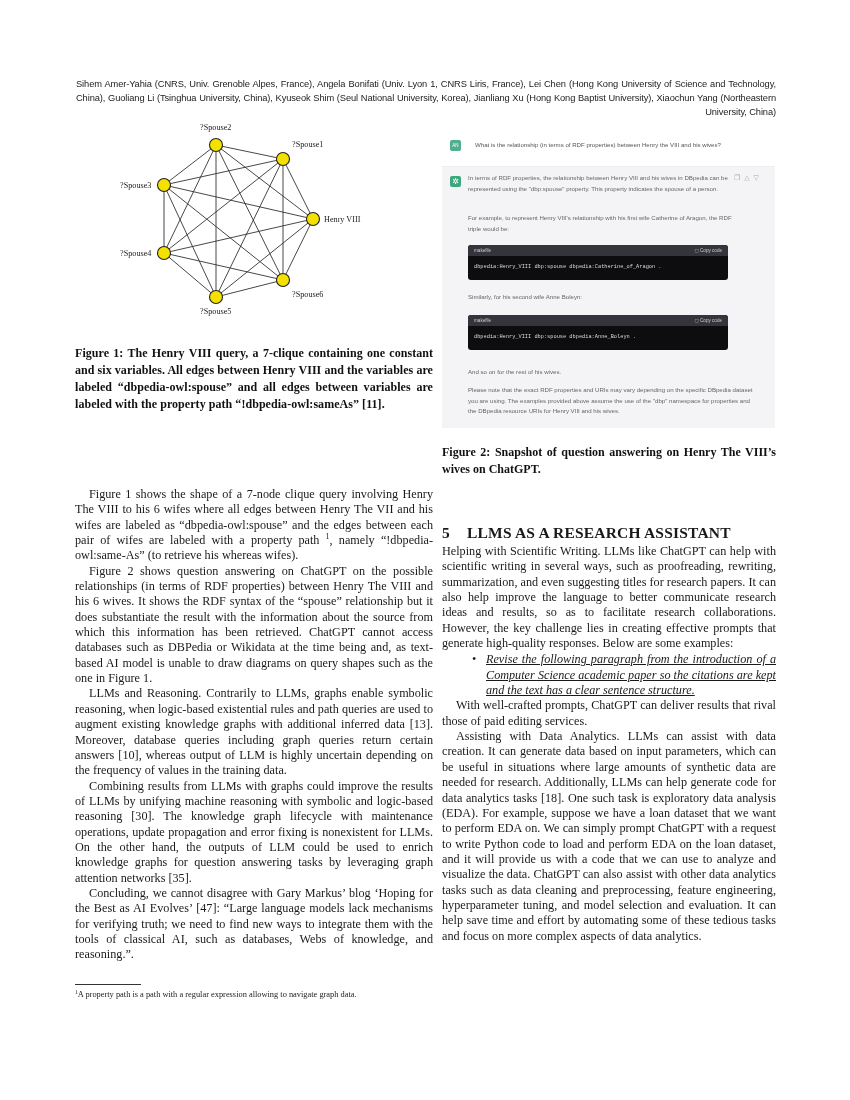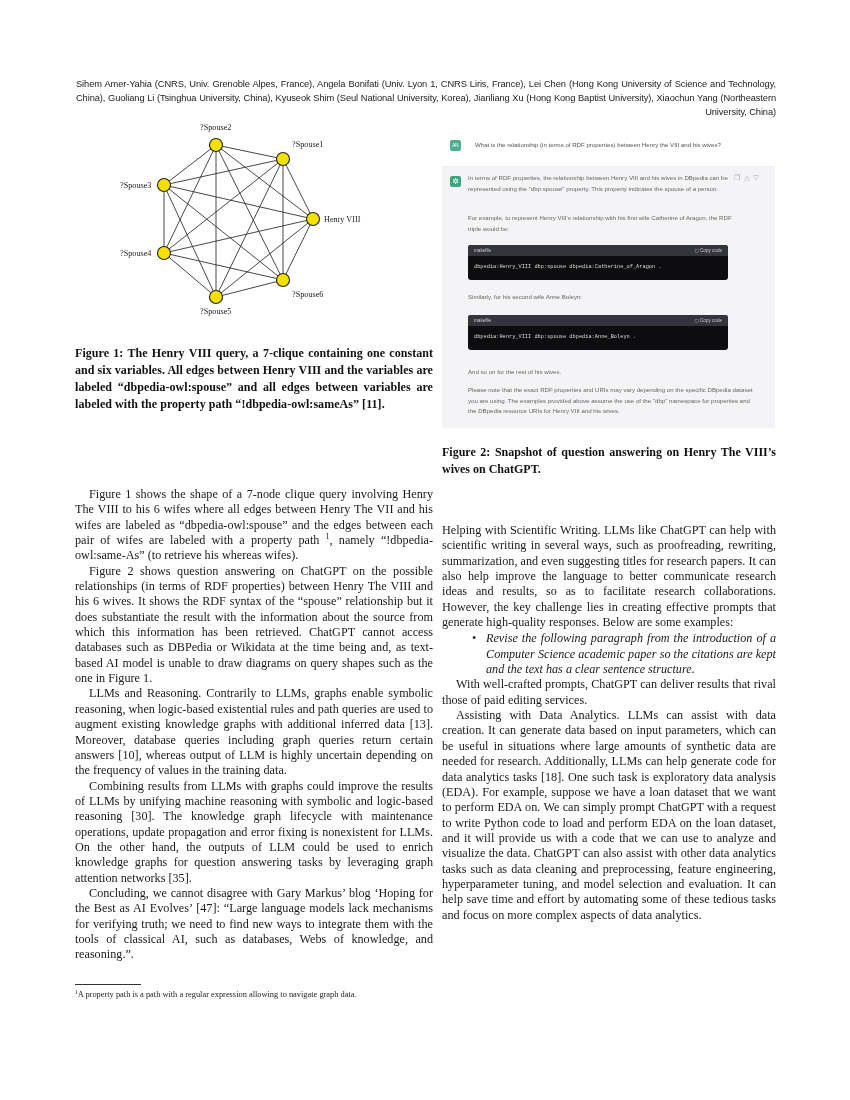--- a/index.html
+++ b/index.html
@@ -34,21 +34,21 @@
 
   
   .col { position: absolute; font-size: 12.2px; line-height: 15.35px; text-align: justify; color: #1a1a1a; }
   .col p { text-indent: 14px; }
   .col p.noind { text-indent: 0; }
   .colL { left: 75px; top: 487px; width: 358px; }
   .colR { left: 442px; top: 523px; width: 334px; }
   .b { font-weight: normal; }
   .section { font-weight: bold; font-size: 15.5px; letter-spacing: 0.2px; margin-bottom: 2px; line-height: 19px; }
   .section .num { display: inline-block; width: 25px; }
-  ul.prompts { list-style: none; margin: 1px 0 0 0; padding: 0 0 0 30px; }
+  ul.prompts { list-style: none; margin: 1px 0 0 0; padding: 0 0 0 30px; text-decoration: underline; }
   ul.prompts li { position: relative; font-style: italic; text-indent: 0; padding-left: 14px; }
   ul.prompts li::before { content: "•"; position: absolute; left: 0; font-style: normal; }
   sup { font-size: 8px; line-height: 0; vertical-align: 5px; }
 
   .fn-rule { position: absolute; left: 75px; top: 984px; width: 66px; height: 1px; background: #333; }
   .footnote { position: absolute; left: 75px; top: 989px; width: 360px; font-size: 8.4px; line-height: 11px; color: #222; white-space: nowrap; }
   .footnote sup { font-size: 5.5px; vertical-align: 3px; }
 </style>
 </head>
 <body>
@@ -140,19 +140,20 @@
   <p>Figure 2 shows question answering on ChatGPT on the possible relationships (in terms of RDF properties) between Henry The VIII and his 6 wives. It shows the RDF syntax of the “spouse” relationship but it does substantiate the result with the information about the source from which this information has been retrieved. ChatGPT cannot access databases such as DBPedia or Wikidata at the time being and, as text-based AI model is unable to draw diagrams on query shapes such as the one in Figure 1.</p>
   <p><span class="b">LLMs and Reasoning.</span><span> Contrarily to LLMs, graphs enable symbolic reasoning, when logic-based existential rules and path queries are used to augment existing knowledge graphs with additional inferred data [13]. Moreover, database queries including graph queries return certain answers [10], whereas output of LLM is highly uncertain depending on the frequency of values in the training data.</span></p>
   <p>Combining results from LLMs with graphs could improve the results of LLMs by unifying machine reasoning with symbolic and logic-based reasoning [30]. The knowledge graph lifecycle with maintenance operations, update propagation and error fixing is nonexistent for LLMs. On the other hand, the outputs of LLM could be used to enrich knowledge graphs for question answering tasks by leveraging graph attention networks [35].</p>
   <p>Concluding, we cannot disagree with Gary Markus’ blog ‘Hoping for the Best as AI Evolves’ [47]: “Large language models lack mechanisms for verifying truth; we need to find new ways to integrate them with the tools of classical AI, such as databases, Webs of knowledge, and reasoning.”.</p>
 </div>
 
 <div class="fn-rule"></div>
 <div class="footnote"><sup>1</sup><span>A property path is a path with a regular expression allowing to navigate graph data.</span></div>
 
 <div class="col colR">
+  <div class="section"><span class="num">5</span><span>LLMS AS A RESEARCH ASSISTANT</span></div>
   <p class="noind"><span class="b">Helping with Scientific Writing.</span><span> LLMs like ChatGPT can help with scientific writing in several ways, such as proofreading, rewriting, summarization, and even suggesting titles for research papers. It can also help improve the language to better communicate research ideas and results, so as to facilitate research collaborations. However, the key challenge lies in creating effective prompts that generate high-quality responses. Below are some examples:</span></p>
   <ul class="prompts">
     <li>Revise the following paragraph from the introduction of a Computer Science academic paper so the citations are kept and the text has a clear sentence structure.</li>
   </ul>
   <p>With well-crafted prompts, ChatGPT can deliver results that rival those of paid editing services.</p>
   <p><span class="b">Assisting with Data Analytics.</span><span> LLMs can assist with data creation. It can generate data based on input parameters, which can be useful in situations where large amounts of synthetic data are needed for research. Additionally, LLMs can help generate code for data analytics tasks [18]. One such task is exploratory data analysis (EDA). For example, suppose we have a loan dataset that we want to perform EDA on. We can simply prompt ChatGPT with a request to write Python code to load and perform EDA on the loan dataset, and it will provide us with a code that we can use to analyze and visualize the data. ChatGPT can also assist with other data analytics tasks such as data cleaning and preprocessing, feature engineering, hyperparameter tuning, and model selection and evaluation. It can help save time and effort by automating some of these tedious tasks and focus on more complex aspects of data analytics.</span></p>
 </div>
 
 </body></html>

